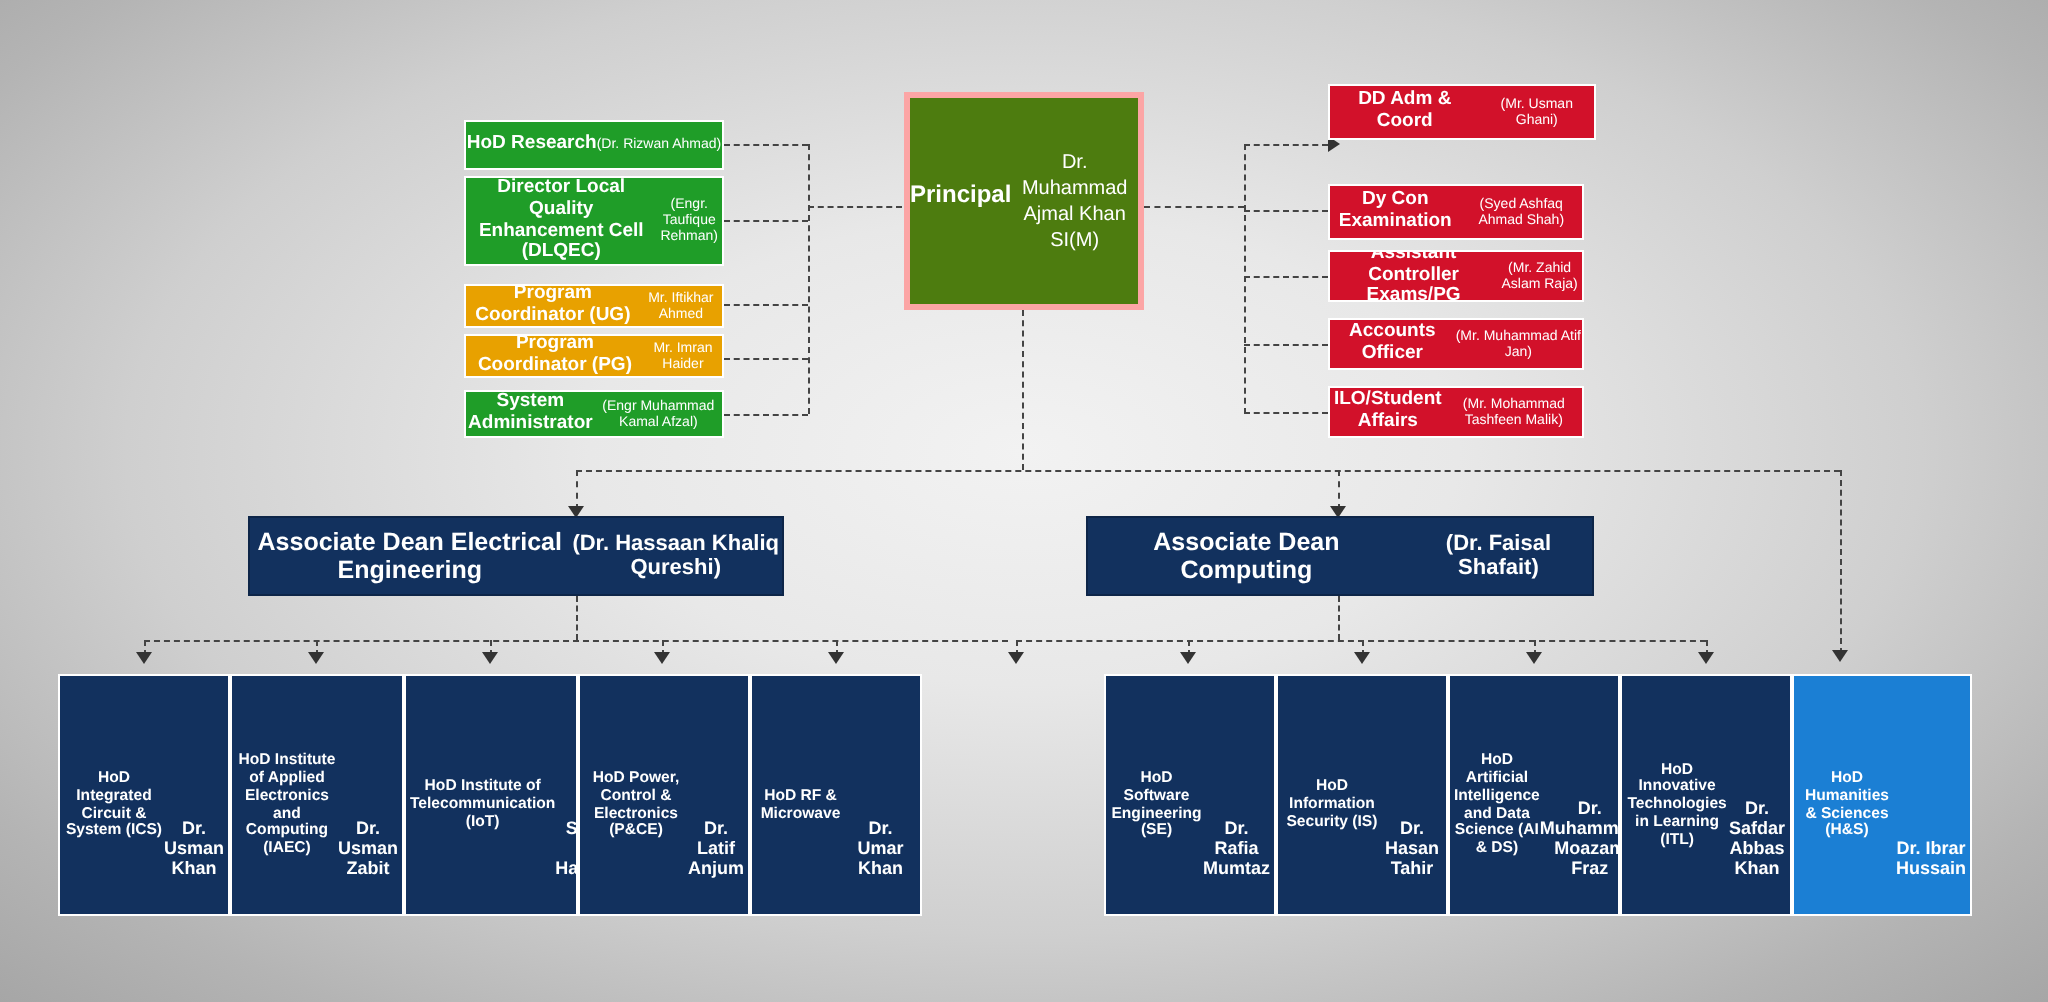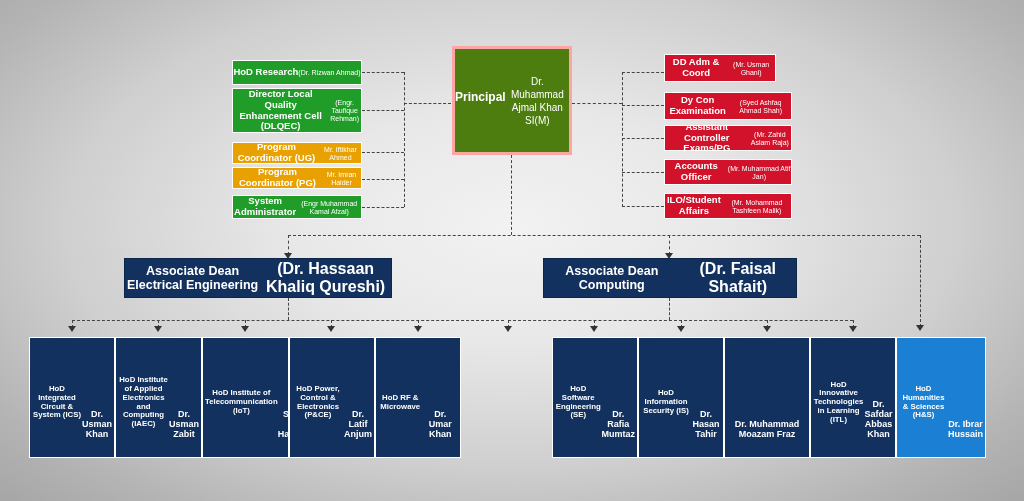--- a/index.html
+++ b/index.html
@@ -51,21 +51,21 @@
 
   .small .t-main { font-size: 9.5px; }
   .small .t-sub  { font-size: 7px; margin-top: 1px; }
 
   
   .dean {
     background: #12315e;
     border: 1px solid #0d2548;
   }
   .dean .t-main { font-size: 12.5px; }
-  .dean .t-sub  { font-size: 16px; font-weight: bold; }
+  .dean .t-sub  { font-size: 11px; font-weight: bold; }
 
   
   .leaf {
     background: #12315e;
     border: 1px solid #ffffff;
     padding: 4px 2px;
     justify-content: flex-start;
     padding-top: 14px;
   }
   .leaf.blue { background: #1b7fd4; }
@@ -192,21 +192,21 @@
   <div class="node small orange" style="left:232px; top:167px; width:130px; height:22px;">
     <div class="t-main">Program Coordinator (PG)</div>
     <div class="t-sub">Mr. Imran Haider</div>
   </div>
 
   <div class="node small green" style="left:232px; top:195px; width:130px; height:24px;">
     <div class="t-main">System Administrator</div>
     <div class="t-sub">(Engr Muhammad Kamal Afzal)</div>
   </div>
 
-  <div class="node small red" style="left:664px; top:54px; width:112px; height:28px;">
+  <div class="node small red" style="left:664px; top:42px; width:134px; height:28px;">
     <div class="t-main">DD Adm &amp; Coord</div>
     <div class="t-sub">(Mr. Usman Ghani)</div>
   </div>
 
   <div class="node small red" style="left:664px; top:92px; width:128px; height:28px;">
     <div class="t-main">Dy Con Examination</div>
     <div class="t-sub">(Syed Ashfaq Ahmad Shah)</div>
   </div>
 
   <div class="node small red" style="left:664px; top:125px; width:128px; height:26px;">
@@ -257,20 +257,21 @@
 
   <div class="node leaf" style="left:552px; top:337px; width:86px; height:121px;">
     <div class="t-main">HoD Software Engineering (SE)</div>
     <div class="t-sub">Dr. Rafia Mumtaz</div>
   </div>
   <div class="node leaf" style="left:638px; top:337px; width:86px; height:121px;">
     <div class="t-main">HoD Information Security (IS)</div>
     <div class="t-sub">Dr. Hasan Tahir</div>
   </div>
   <div class="node leaf" style="left:724px; top:337px; width:86px; height:121px;">
+    <div class="t-main">HoD Artificial Intelligence and Data Science (AI &amp; DS)</div>
     <div class="t-sub">Dr. Muhammad Moazam Fraz</div>
   </div>
   <div class="node leaf" style="left:810px; top:337px; width:86px; height:121px;">
     <div class="t-main">HoD Innovative Technologies in Learning (ITL)</div>
     <div class="t-sub">Dr. Safdar Abbas Khan</div>
   </div>
 
   <div class="node leaf blue" style="left:896px; top:337px; width:90px; height:121px;">
     <div class="t-main">HoD Humanities &amp; Sciences (H&amp;S)</div>
     <div class="t-sub">Dr. Ibrar Hussain</div>

